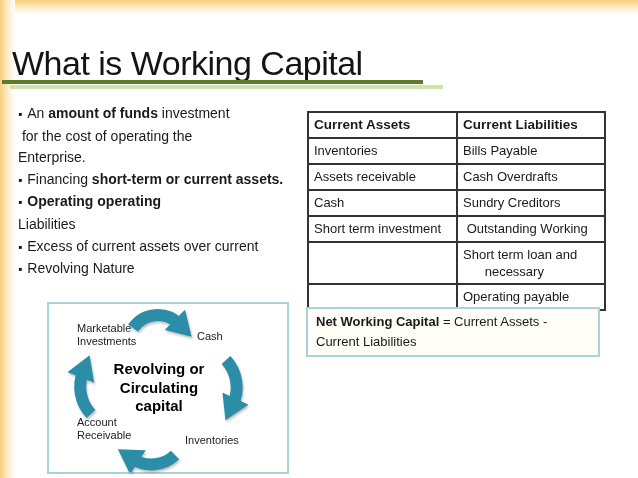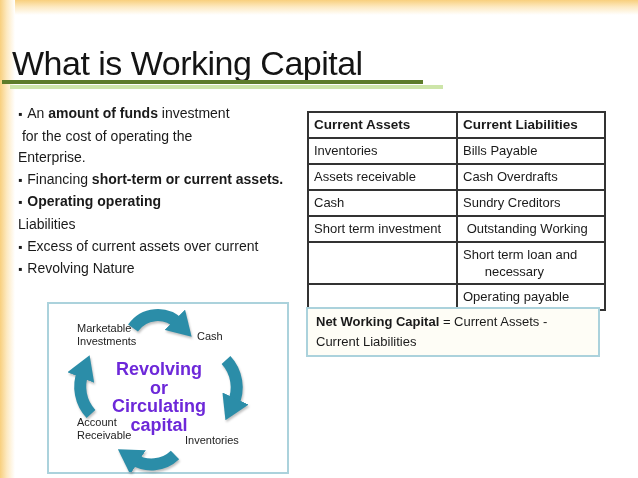--- a/index.html
+++ b/index.html
@@ -48,21 +48,21 @@
     filter:drop-shadow(1px 2px 1px rgba(0,0,0,0.25));}
   .arrow{stroke:var(--arrow-teal,#2B8DA8);stroke-width:12;fill:none;}
   .ah{fill:var(--arrow-teal,#2B8DA8);}
   .node-label{position:absolute;font-size:11px;line-height:13px;color:#222;
     white-space:pre-line;}
   .lbl-marketable{left:28px;top:18px;width:84px;}
   .lbl-cash{left:148px;top:26px;}
   .lbl-account{left:28px;top:112px;width:84px;}
   .lbl-inventories{left:136px;top:130px;}
   .cycle-center{position:absolute;left:56px;top:56px;width:108px;text-align:center;
-    font-size:18px;font-weight:bold;line-height:18.5px;color:#6d28d9;white-space:pre-line;}
+    font-size:15px;font-weight:bold;line-height:18.5px;color:#000000;white-space:pre-line;}
 </style>
 </head>
 <body>
 
 <div class="slide">
   <div class="frame-top"></div>
   <div class="frame-left"></div>
 
   <div class="title">What is Working Capital</div>
   <div class="rule-dark"></div>

